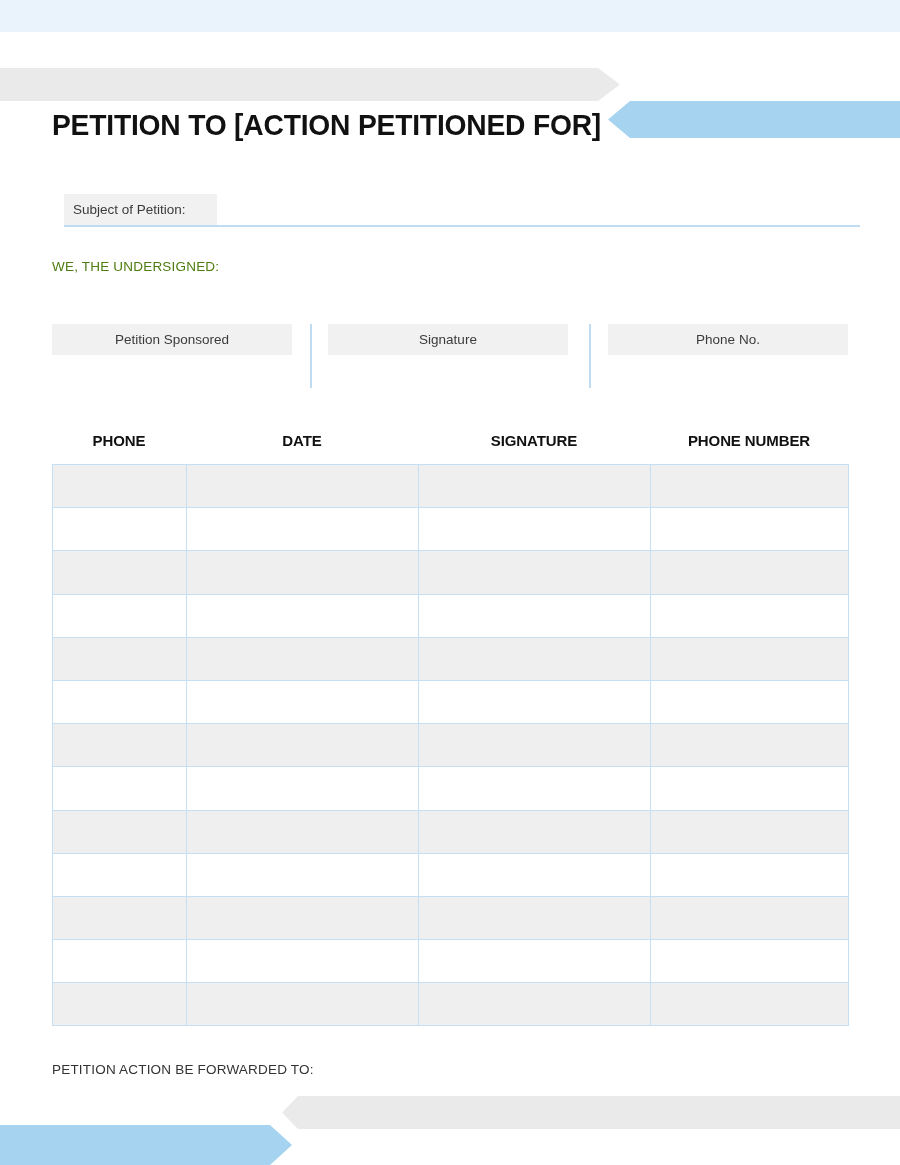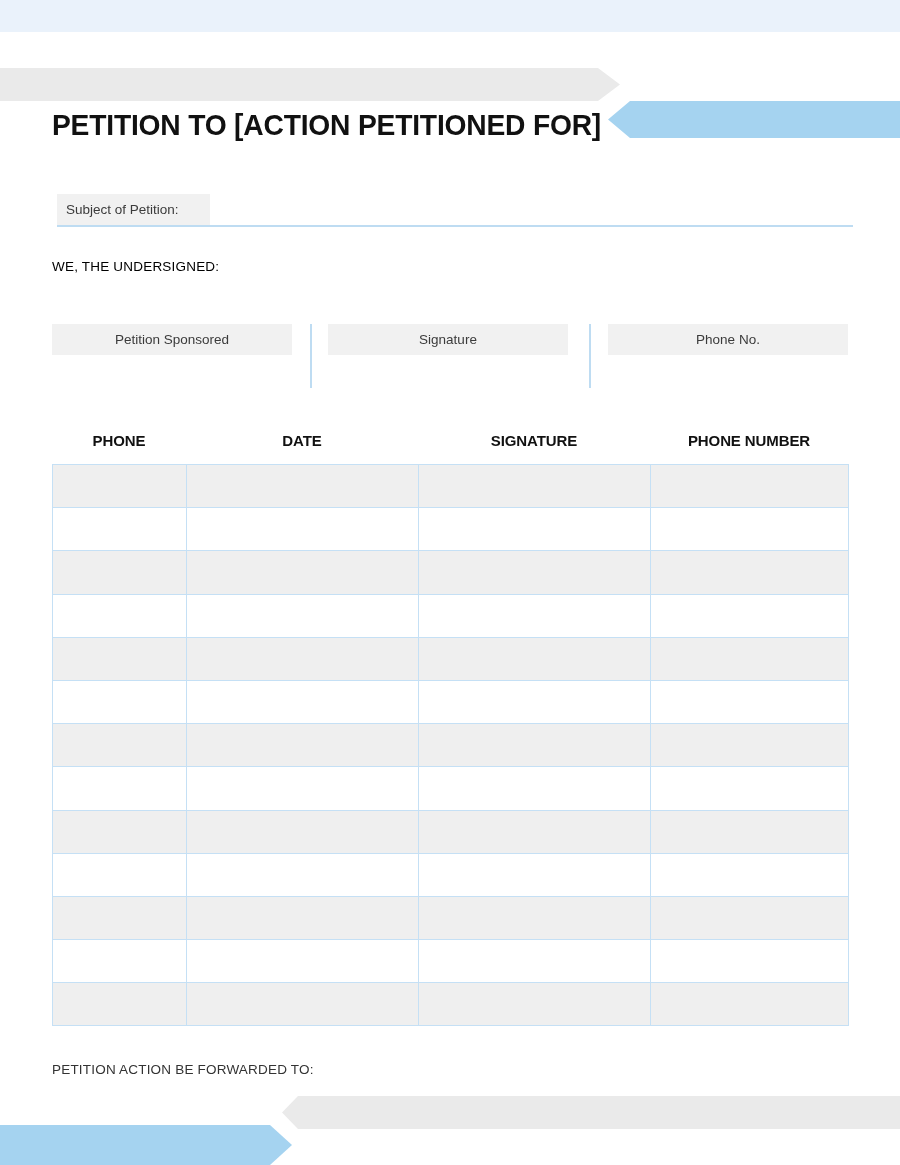--- a/index.html
+++ b/index.html
@@ -64,21 +64,21 @@
     letter-spacing: -0.2px;
     color: #111111;
     white-space: nowrap;
     transform: scaleX(0.94);
     transform-origin: left center;
   }
 
   
   .subject-row {
     position: absolute;
-    left: 57px; top: 194px;
+    left: 64px; top: 194px;
     width: 796px; height: 33px; text-decoration: underline;
   }
   .subject-label {
     position: absolute;
     left: 0; top: 0;
     width: 153px; height: 31px;
     background: #f1f1f1;
     display: flex;
     align-items: center;
     padding-left: 9px;
@@ -91,21 +91,21 @@
     left: 0; top: 31px;
     width: 796px; height: 1.5px;
     background: #bedcf2;
   }
 
   
   .undersigned {
     position: absolute;
     left: 52px; top: 259px;
     font-size: 13.5px;
-    color: #000000;
+    color: #4d7c0f;
     letter-spacing: 0.2px;
   }
 
   
   .sponsor-area {
     position: absolute;
     left: 52px; top: 324px;
     width: 796px; height: 66px;
   }
   .sponsor-box {

